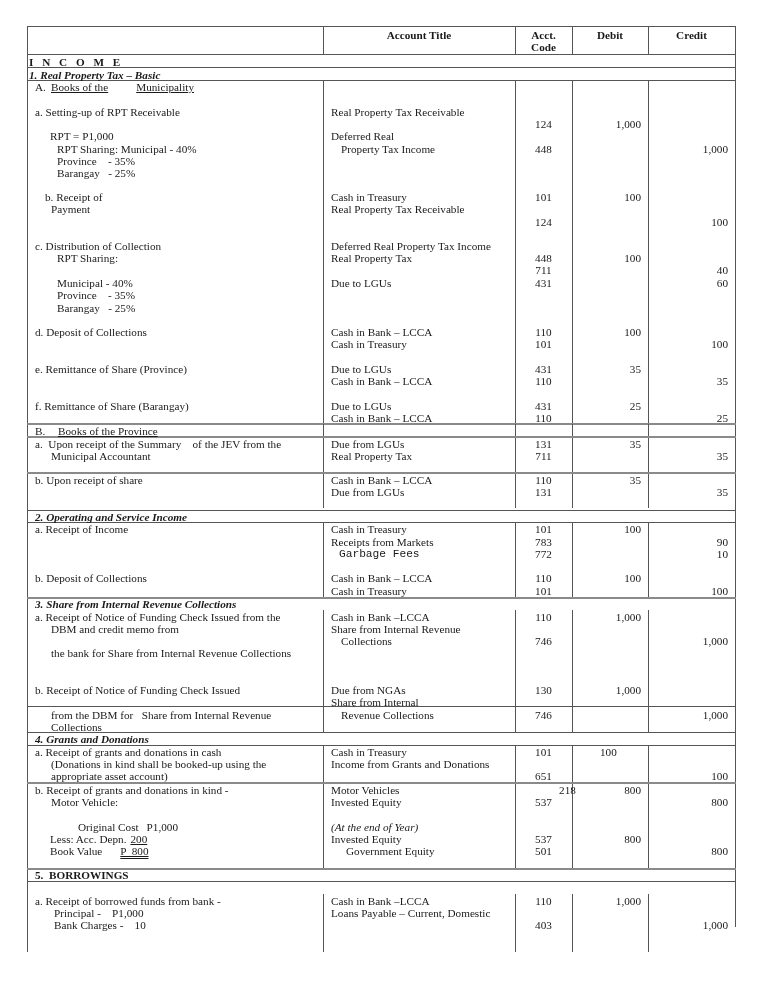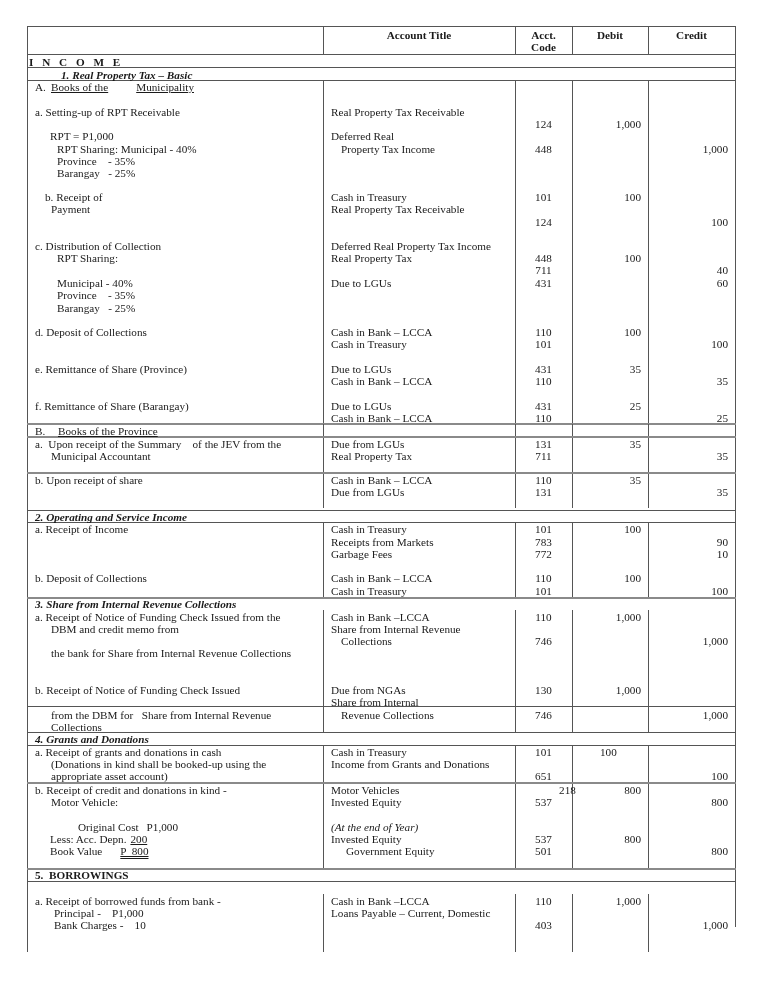--- a/index.html
+++ b/index.html
@@ -84,21 +84,21 @@
   <div class="vl" style="left:572px;top:894px;height:58px;"></div>
   <div class="vl" style="left:648px;top:894px;height:58px;"></div>
 
   <div class="t b c" style="left:323px;top:29px;width:192px;">Account Title</div>
   <div class="t b c" style="left:515px;top:29px;width:57px;">Acct.</div>
   <div class="t b c" style="left:515px;top:41px;width:57px;">Code</div>
   <div class="t b c" style="left:572px;top:29px;width:76px;">Debit</div>
   <div class="t b c" style="left:648px;top:29px;width:87px;">Credit</div>
 
   <div class="t b spaced" style="left:29px;top:56px;">I N C O M E</div>
-  <div class="t bi" style="left:29px;top:69px;padding-left:32px;">1.  Real Property Tax – Basic</div>
+  <div class="t bi" style="left:29px;top:69px;">1.  Real Property Tax – Basic</div>
 
   <div class="t" style="left:35px;top:81px;">A.</div>
   <div class="t u" style="left:51px;top:81px;"><span>Books of the</span><span style="display:inline-block;width:28px;"></span><span>Municipality</span></div>
 
   <div class="t" style="left:35px;top:106px;">a.  Setting-up of RPT Receivable</div>
   <div class="t" style="left:50px;top:130px;">RPT = P1,000</div>
   <div class="t" style="left:57px;top:143px;">RPT Sharing: Municipal - 40%</div>
   <div class="t" style="left:57px;top:155px;white-space:pre;">Province    - 35%</div>
   <div class="t" style="left:57px;top:167px;white-space:pre;">Barangay   - 25%</div>
   <div class="t" style="left:331px;top:106px;">Real Property Tax Receivable</div>
@@ -175,21 +175,21 @@
   <div class="t c" style="left:515px;top:474px;width:57px;">110</div>
   <div class="t c" style="left:515px;top:486px;width:57px;">131</div>
   <div class="t r" style="left:572px;top:474px;width:69px;">35</div>
   <div class="t r" style="left:648px;top:486px;width:80px;">35</div>
 
   <div class="t bi" style="left:35px;top:511px;">2.  Operating and Service Income</div>
 
   <div class="t" style="left:35px;top:523px;">a.  Receipt of Income</div>
   <div class="t" style="left:331px;top:523px;">Cash in Treasury</div>
   <div class="t" style="left:331px;top:536px;">Receipts from Markets</div>
-  <div class="t" style="left:331px;top:548px;">Garbage Fees</div>
+  <div class="t" style="left:339px;top:548px;font-family:Liberation Mono, monospace;">Garbage Fees</div>
   <div class="t c" style="left:515px;top:523px;width:57px;">101</div>
   <div class="t c" style="left:515px;top:536px;width:57px;">783</div>
   <div class="t c" style="left:515px;top:548px;width:57px;">772</div>
   <div class="t r" style="left:572px;top:523px;width:69px;">100</div>
   <div class="t r" style="left:648px;top:536px;width:80px;">90</div>
   <div class="t r" style="left:648px;top:548px;width:80px;">10</div>
 
   <div class="t" style="left:35px;top:572px;">b.  Deposit of Collections</div>
   <div class="t" style="left:331px;top:572px;">Cash in Bank – LCCA</div>
   <div class="t" style="left:331px;top:585px;">Cash in Treasury</div>
@@ -227,21 +227,21 @@
   <div class="t" style="left:35px;top:746px;">a.  Receipt of grants and donations in cash</div>
   <div class="t" style="left:51px;top:758px;">(Donations in kind shall be booked-up using the</div>
   <div class="t" style="left:51px;top:770px;">appropriate asset account)</div>
   <div class="t" style="left:331px;top:746px;">Cash in Treasury</div>
   <div class="t" style="left:331px;top:758px;">Income from Grants and Donations</div>
   <div class="t c" style="left:515px;top:746px;width:57px;">101</div>
   <div class="t c" style="left:515px;top:770px;width:57px;">651</div>
   <div class="t" style="left:600px;top:746px;">100</div>
   <div class="t r" style="left:648px;top:770px;width:80px;">100</div>
 
-  <div class="t" style="left:35px;top:784px;">b.  Receipt of credit and donations in kind -</div>
+  <div class="t" style="left:35px;top:784px;">b.  Receipt of grants and donations in kind -</div>
   <div class="t" style="left:51px;top:796px;text-align:center;">Motor Vehicle:</div>
   <div class="t" style="left:50px;top:821px;padding-left:28px;">
     <span>Original Cost</span><span style="display:inline-block;width:8px;"></span><span>P1,000</span>
   </div>
   <div class="t" style="left:50px;top:833px;">
     <span>Less: Acc. Depn.</span><span class="u" style="display:inline-block;width:4px;"></span><span class="u">200</span>
   </div>
   <div class="t" style="left:50px;top:845px;">
     <span>Book Value</span><span style="display:inline-block;width:18px;"></span><span style="text-decoration:underline double;white-space:pre;">P  800</span>
   </div>

